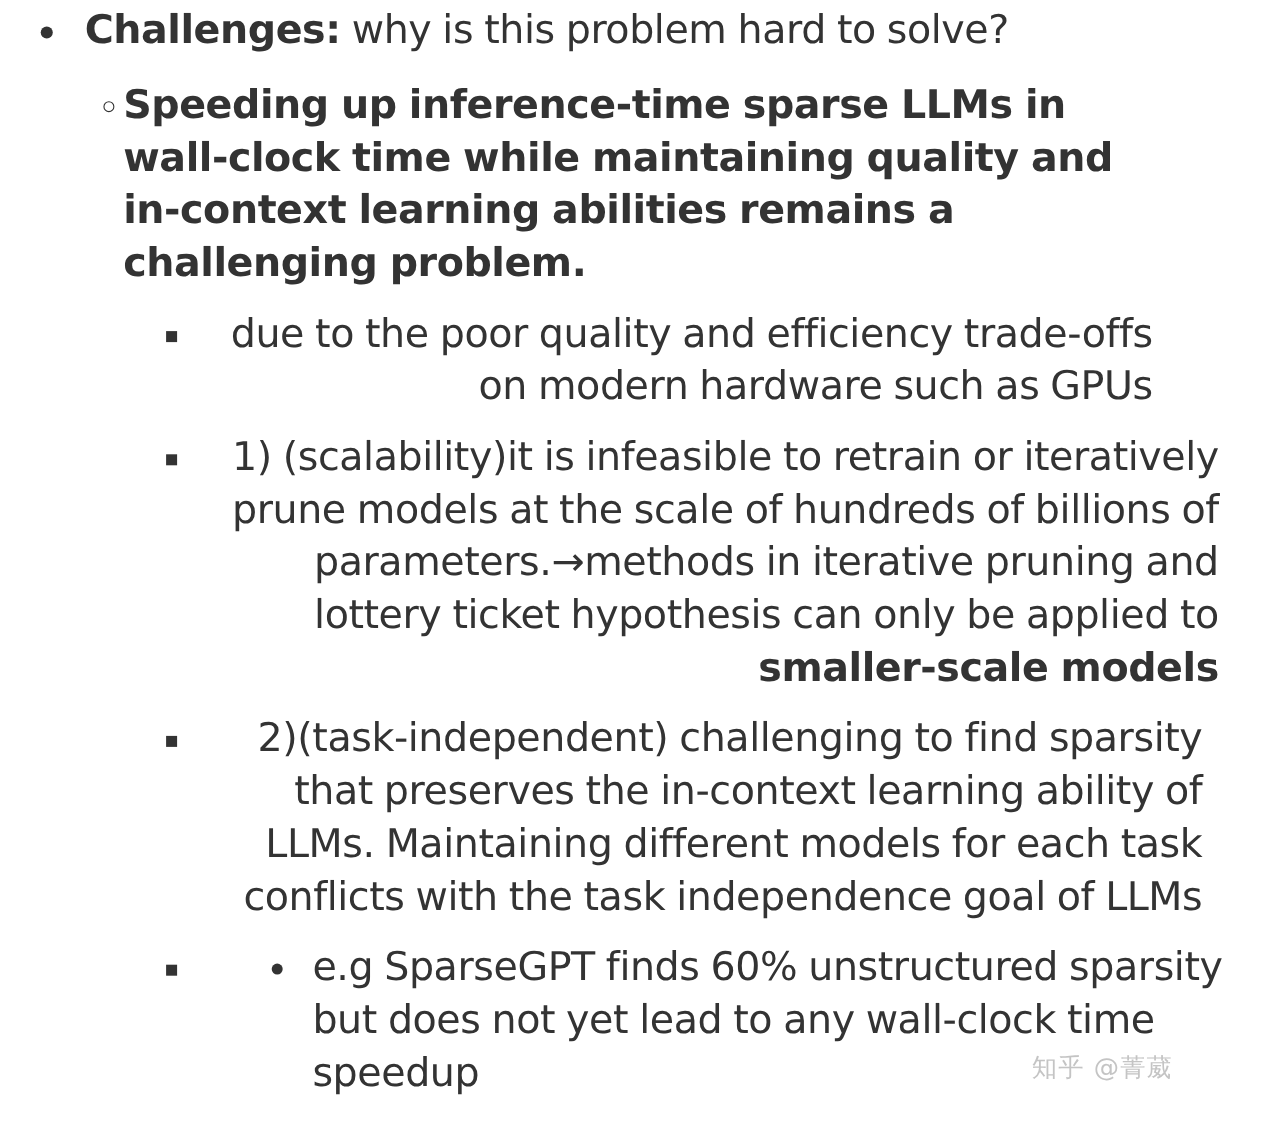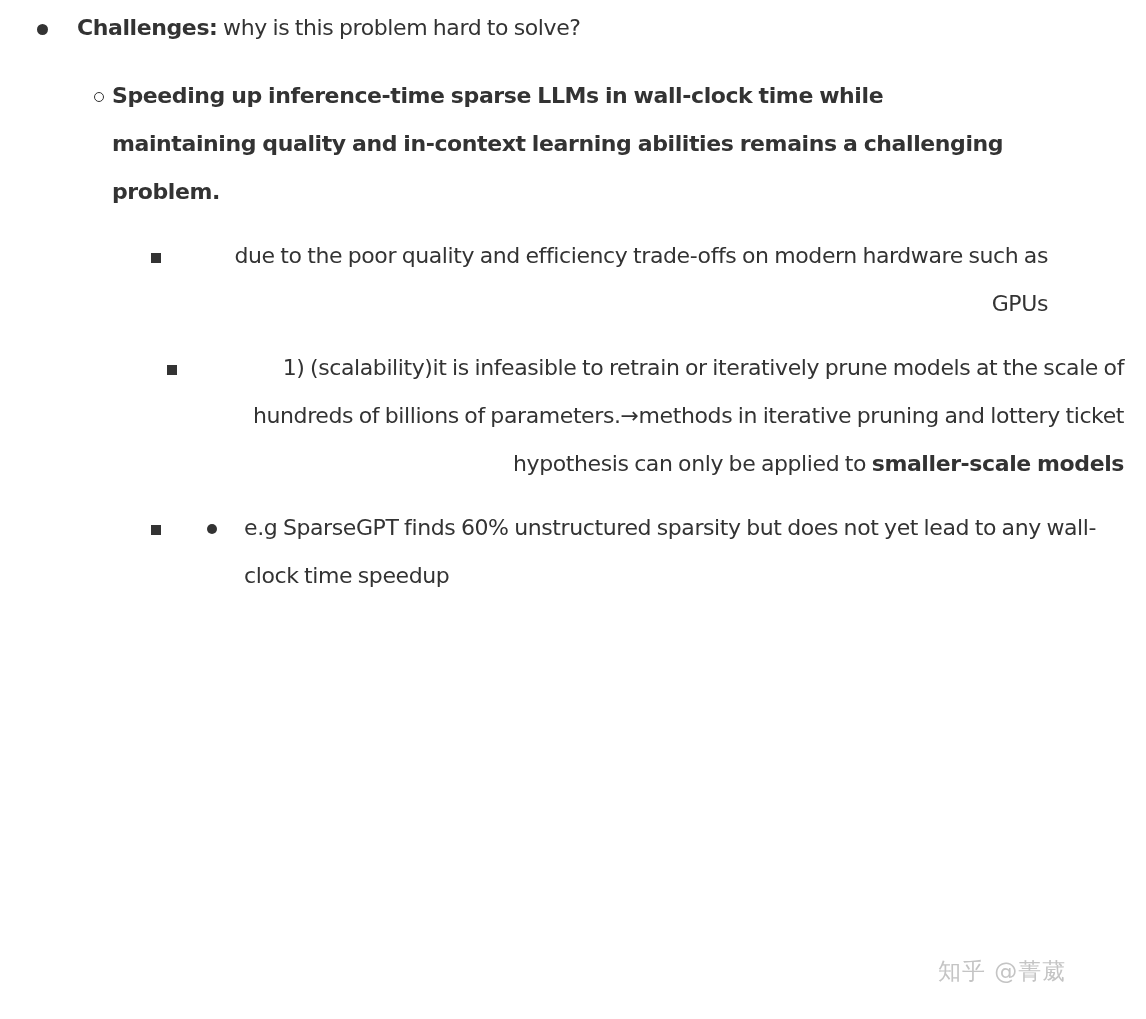--- a/index.html
+++ b/index.html
@@ -21,21 +21,21 @@
       top: 0;
       width: 1146px;
     }
     ul {
       list-style: none;
       margin: 0;
       padding: 0;
     }
     .item {
       position: relative;
-      font-size: 22px;
+      font-size: 36px;
       line-height: 48px;
       letter-spacing: -0.4px;
       word-spacing: -1px;
     }
     .item .text {
       display: block;
     }
     .bullet {
       position: absolute;
       display: block;
@@ -58,21 +58,21 @@
       box-sizing: content-box;
     }
     
     .l3 { padding-left: 188px; margin-top: 16px; text-align: right; }
     .l3 > .bullet {
       left: 151px; top: 21px;
       width: 10px; height: 10px;
       background: #333333;
     }
     
-    .l4 { padding-left: 244px; margin-top: 16px; }
+    .l4 { padding-left: 244px; margin-top: 16px; margin-left: 40px; }
     .l4 > .bullet {
       left: 207px; top: 20px;
       width: 10px; height: 10px;
       border-radius: 50%;
       background: #333333;
     }
     .bold {
       font-weight: bold;
     }
     .watermark {
@@ -97,26 +97,27 @@
       <span class="text"><span class="bold">Challenges:</span><span> why is this problem hard to solve?</span></span>
     </li>
     <li class="item l2" style="width:920px;">
       <span class="bullet"></span>
       <span class="text">Speeding up inference-time sparse LLMs in wall-clock time while maintaining quality and in-context learning abilities remains a challenging problem.</span>
     </li>
     <li class="item l3" style="width:860px;">
       <span class="bullet"></span>
       <span class="text">due to the poor quality and efficiency trade-offs on modern hardware such as GPUs</span>
     </li>
-    <li class="item l3" style="width:920px;margin-left:16px;">
+    <li class="item l3" style="width:920px;">
       <span class="bullet"></span>
       <span class="text"><span>1) (scalability)it is infeasible to retrain or iteratively prune models at the scale of hundreds of billions of parameters.→methods in iterative pruning and lottery ticket hypothesis can only be applied to </span><span class="bold">smaller-scale models</span></span>
     </li>
     <li class="item l3" style="width:905px;">
       <span class="bullet"></span>
+      <span class="text">2)(task-independent) challenging to find sparsity that preserves the in-context learning ability of LLMs. Maintaining different models for each task conflicts with the task independence goal of LLMs</span>
     </li>
     <li class="item l3" style="width:920px;">
       <span class="bullet"></span>
     </li>
     <li class="item l4" style="width:860px;">
       <span class="bullet"></span>
       <span class="text">e.g SparseGPT finds 60% unstructured sparsity but does not yet lead to any wall-clock time speedup</span>
     </li>
   </ul>
 </div>

